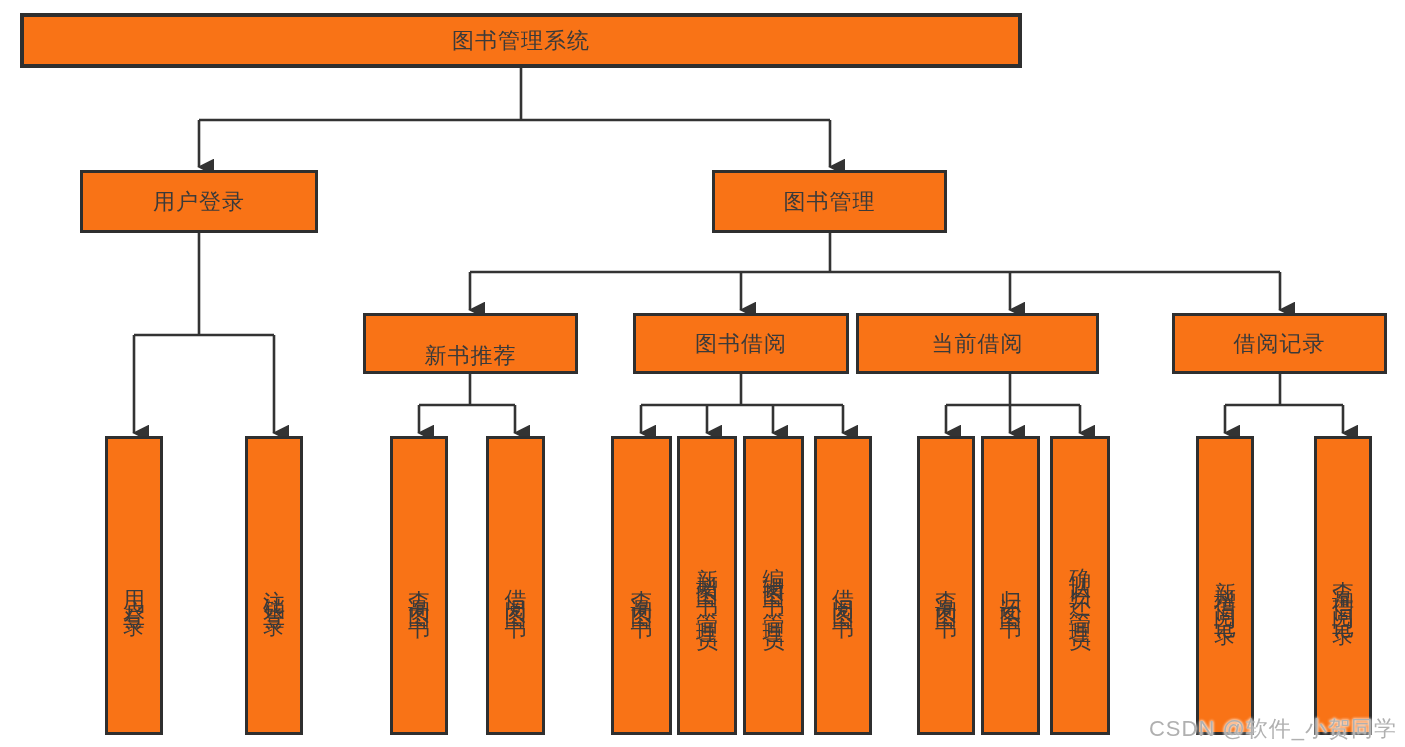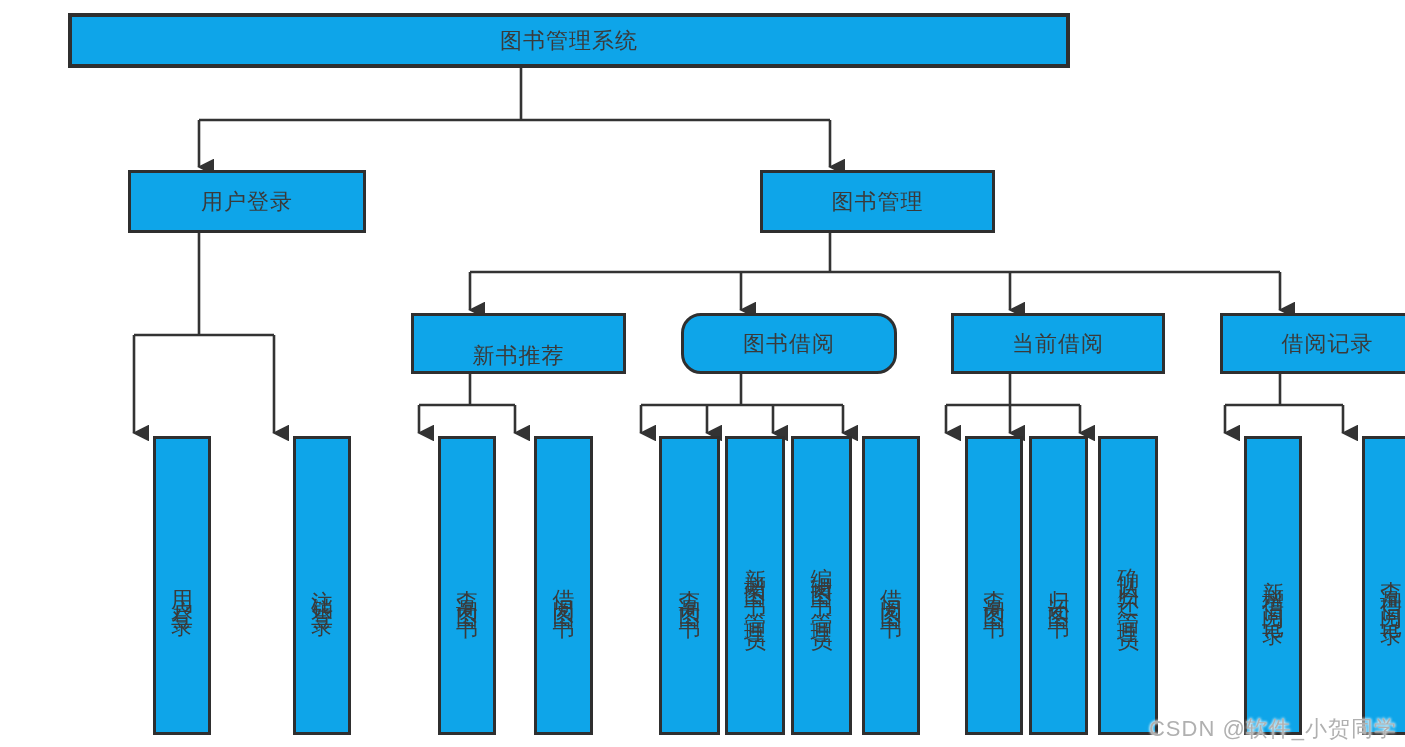--- a/index.html
+++ b/index.html
@@ -20,27 +20,26 @@
     overflow:hidden;
   }
   .connectors{
     position:absolute;
     left:0;top:0;
     width:1405px;height:747px;
     z-index:1;
   }
   .node{
     position:absolute;
-    background:#0ea5e9;
+    background:#f97316;
     border:3px solid #2f2f2f;
     display:flex;
     align-items:center;
     justify-content:center;
     z-index:2;
-    margin-left:48px;
   }
   .hlbl{
     font-size:22px;
     color:var(--text);
     letter-spacing:1px;
     white-space:nowrap;
   }
   .vlbl{
     writing-mode:vertical-rl;
     text-orientation:mixed;
@@ -50,22 +49,22 @@
     color:var(--text);
     white-space:nowrap;
   }
   .leaf .vlbl{margin-bottom:-9px;} 
 
   
   .p-root    {left:20px;  top:13px;  width:1002px; height:55px; border-width:4px;}
   .p-login   {left:80px;  top:170px; width:238px;  height:63px;}
   .p-mgmt    {left:712px; top:170px; width:235px;  height:63px;text-align:center;}
   .p-new     {left:363px; top:313px; width:215px;  height:61px;align-items:flex-end;}
-  .p-borrow  {left:633px; top:313px; width:216px;  height:61px;border-radius:20px;}
-  .p-current {left:903px; top:313px; width:214px;  height:61px;}
+  .p-borrow  {left:633px; top:313px; width:216px;  height:61px;}
+  .p-current {left:856px; top:313px; width:243px;  height:61px;}
   .p-records {left:1172px;top:313px; width:215px;  height:61px;}
 
   .leaf{top:436px;height:299px;}
   .p-a1{left:105px;width:58px;}
   .p-a2{left:245px;width:58px;}
   .p-b1{left:390px;width:58px;}
   .p-b2{left:486px;width:59px;}
   .p-c1{left:611px;width:61px;}
   .p-c2{left:677px;width:60px;}
   .p-c3{left:743px;width:61px;}

